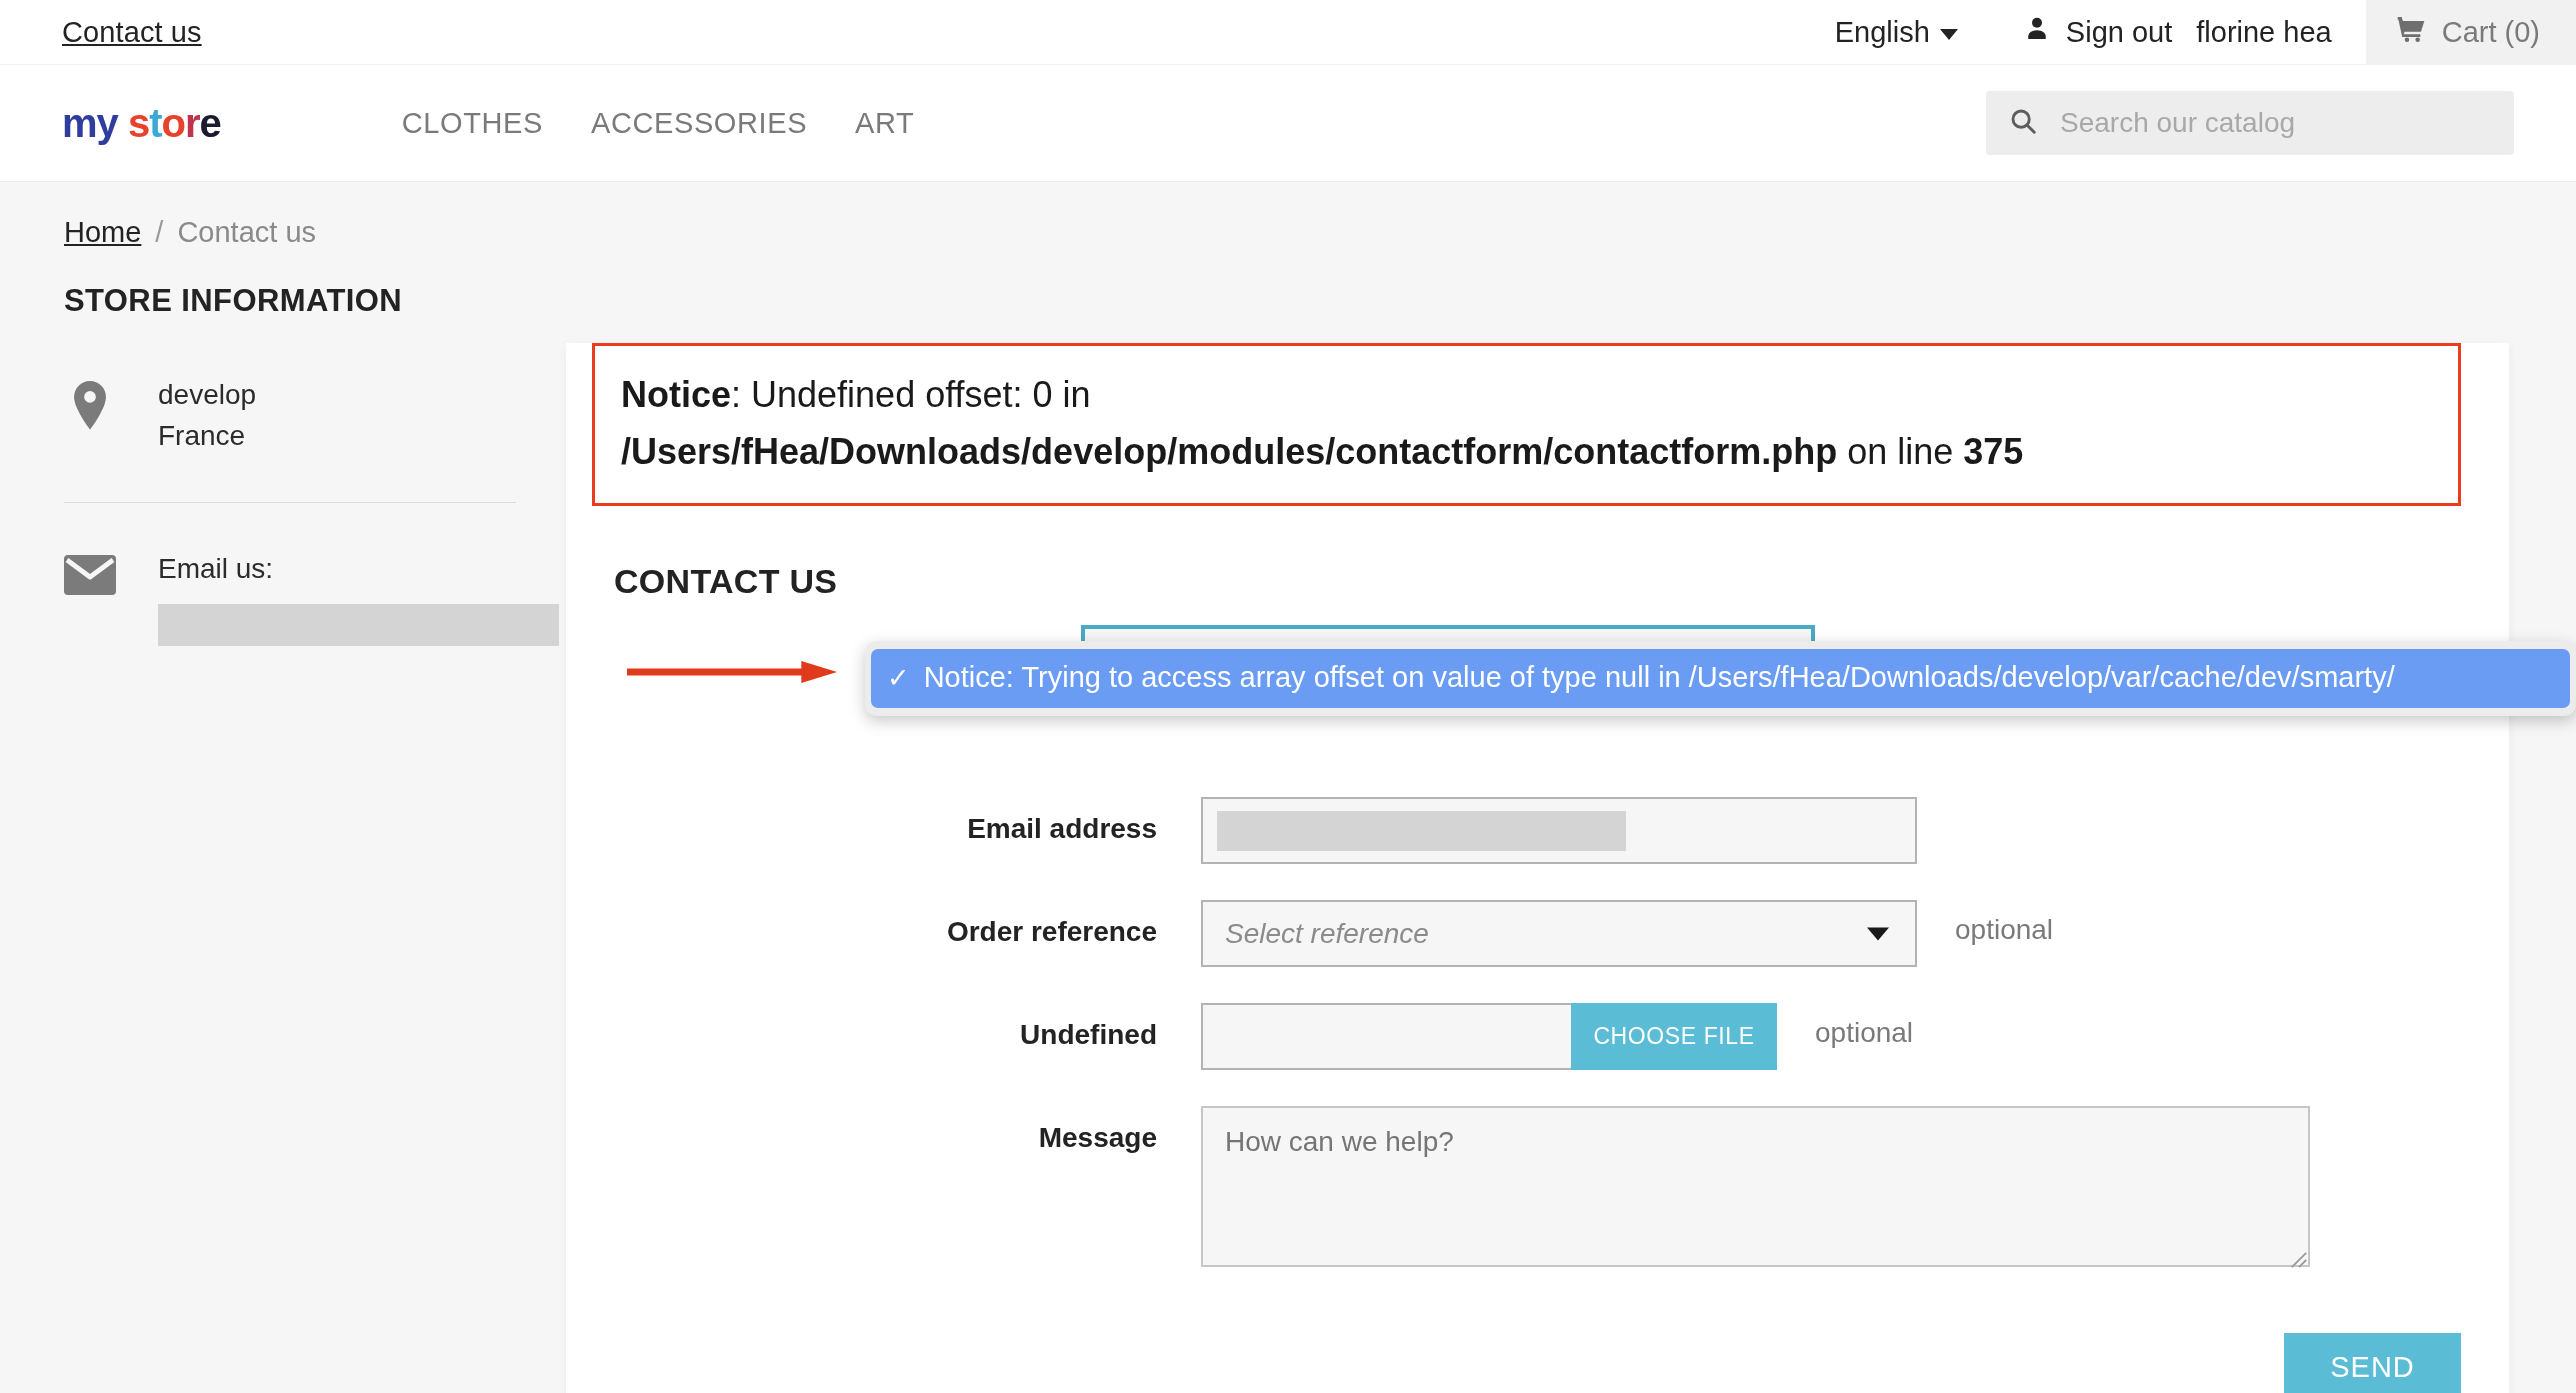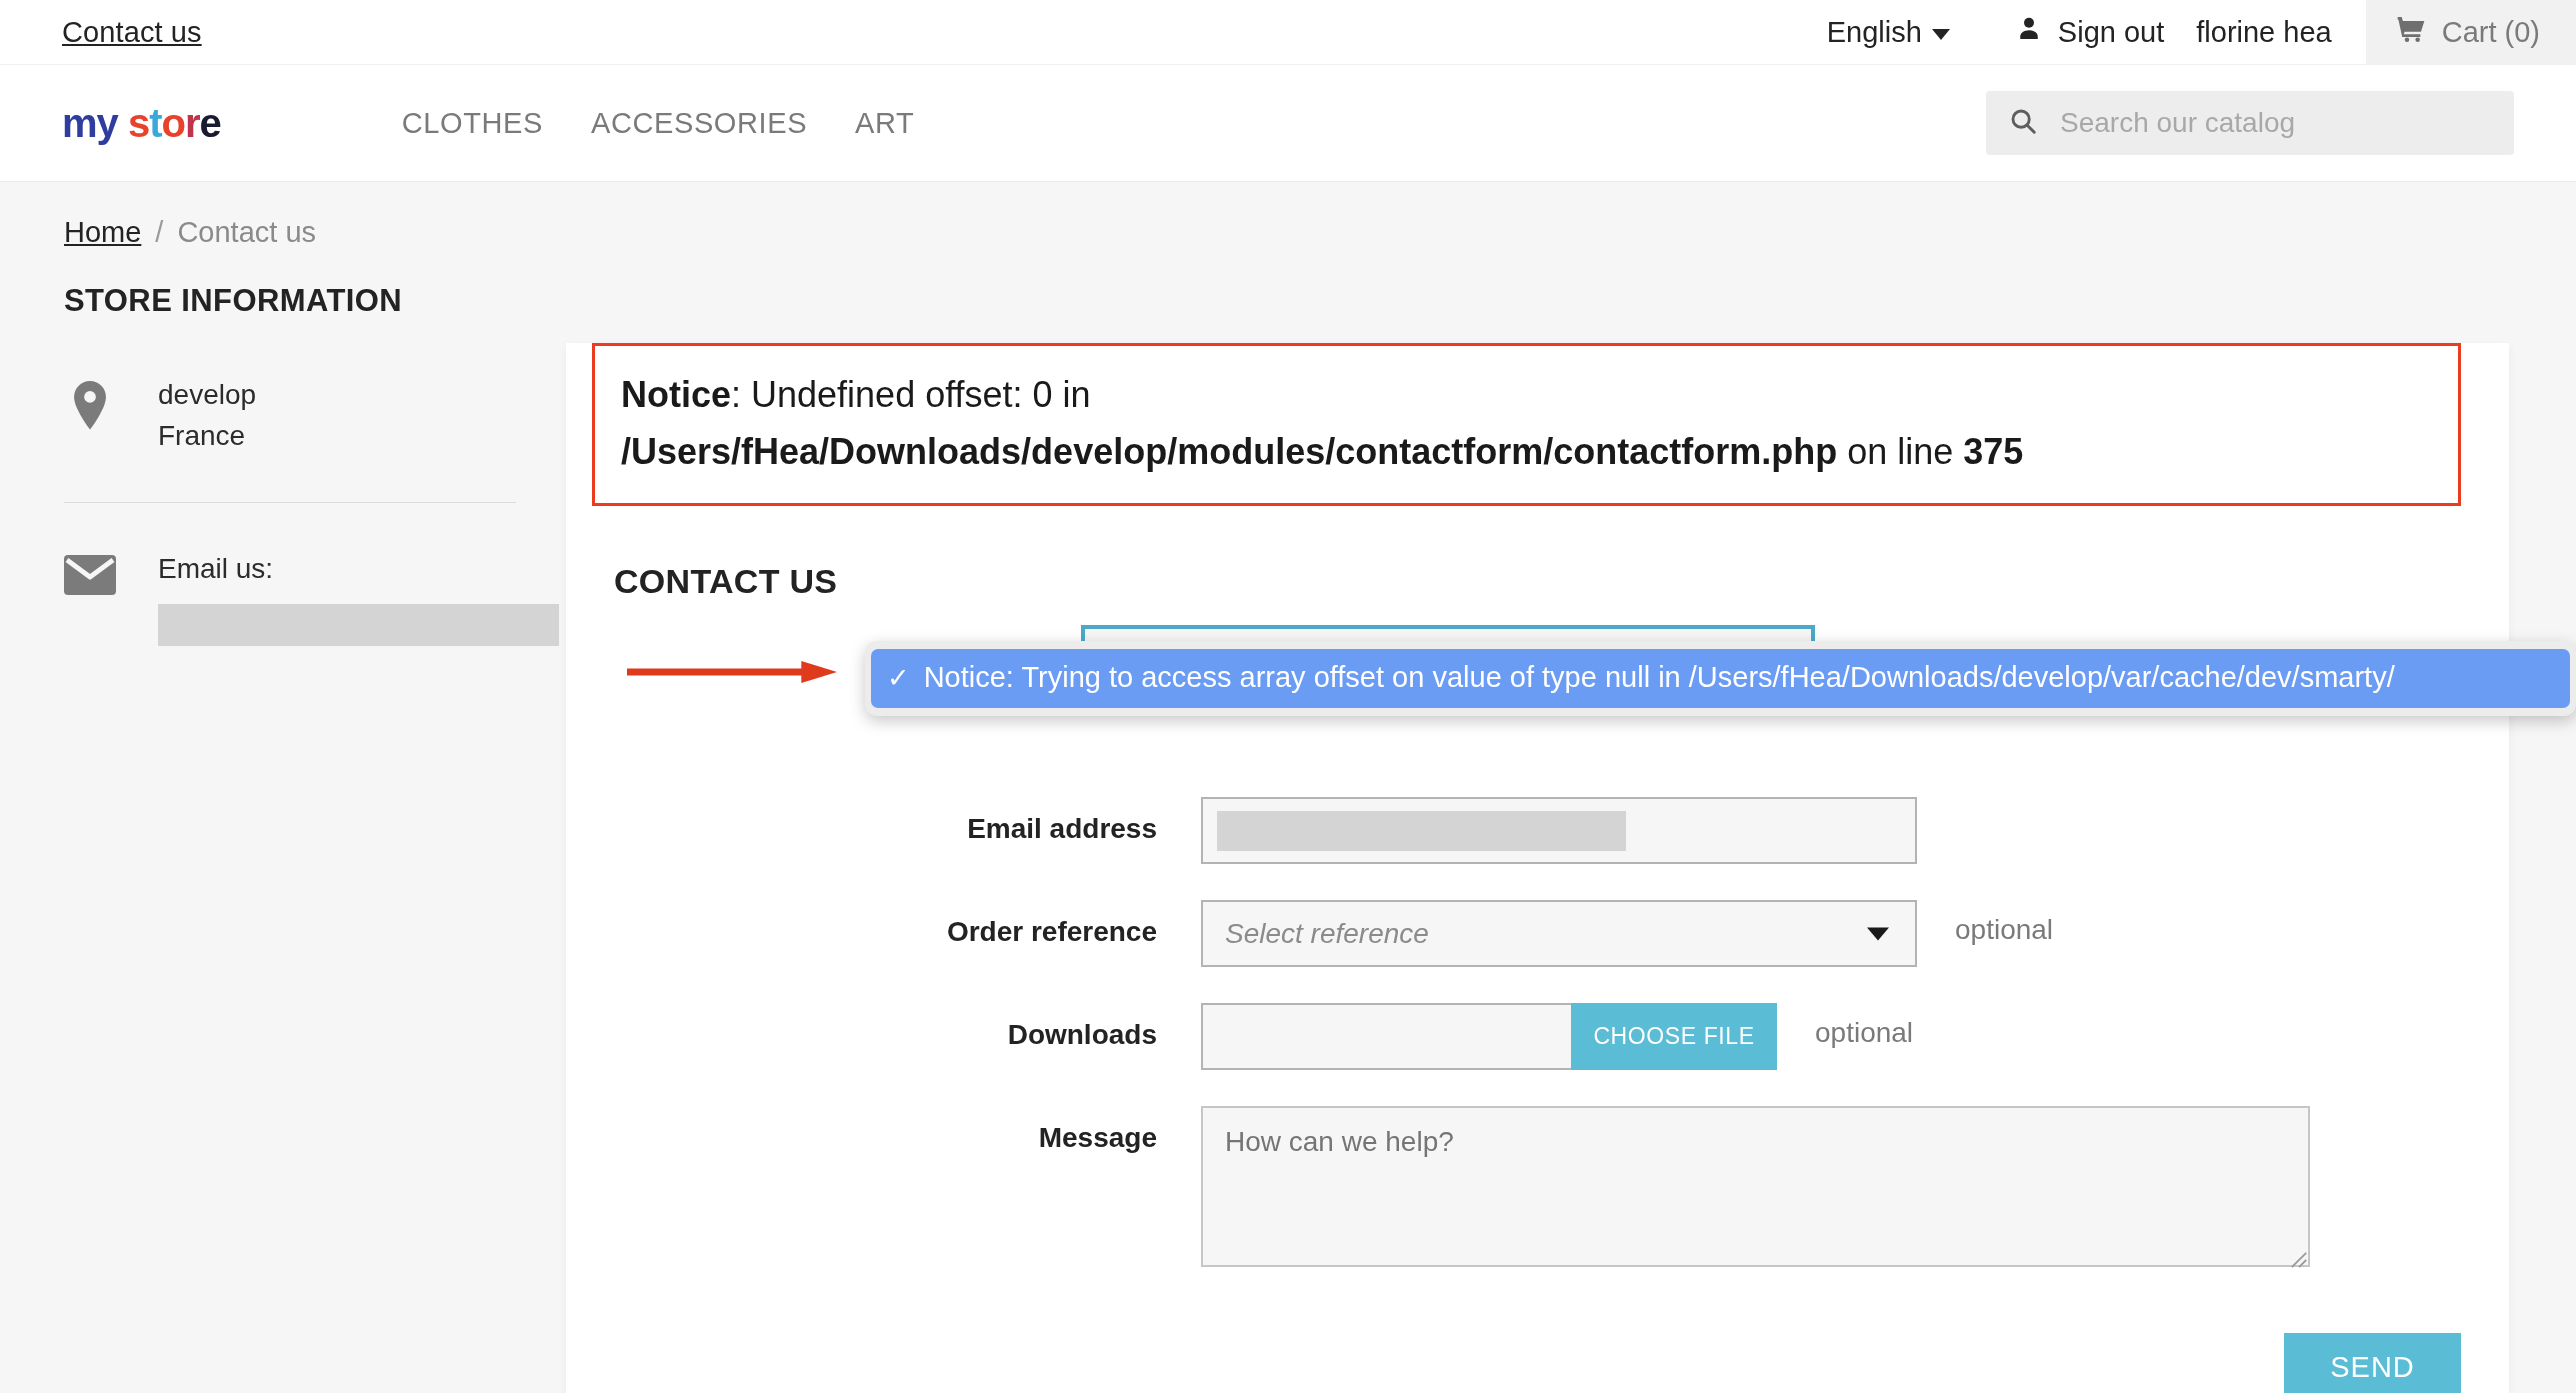--- a/index.html
+++ b/index.html
@@ -45,21 +45,21 @@
     border-right: 9px solid transparent;
     border-top: 11px solid #232323;
     display: inline-block;
     margin-top: 5px;
   }
   .user-block {
     display: flex; align-items: center; gap: 14px;
     padding: 0 0 0 38px;
     font-size: 29px; color: #232323;
   }
-  .user-name { margin-left: 18px; color: #232323; font-size: 29px; }
+  .user-name { margin-left: 10px; color: #232323; font-size: 29px; }
   .person-icon { display: block; }
   .cart-block {
     display: flex; align-items: center; gap: 14px;
     background: #f1f1f1;
     padding: 0 36px 0 28px;
     margin-left: 34px;
     font-size: 29px;
     color: #7a7a7a;
   }
 
@@ -492,21 +492,21 @@
             <div class="field-area">
               <div class="select-box">
                 <span>Select reference</span>
                 <span class="select-caret"></span>
               </div>
               <span class="optional-note">optional</span>
             </div>
           </div>
 
           <div class="form-row">
-            <div class="form-label">Downloads</div>
+            <div class="form-label">Undefined</div>
             <div class="field-area">
               <div class="file-row">
                 <div class="file-name-box"></div>
                 <button type="button" class="choose-file-btn">CHOOSE FILE</button>
               </div>
               <span class="optional-note">optional</span>
             </div>
           </div>
 
           <div class="form-row">

